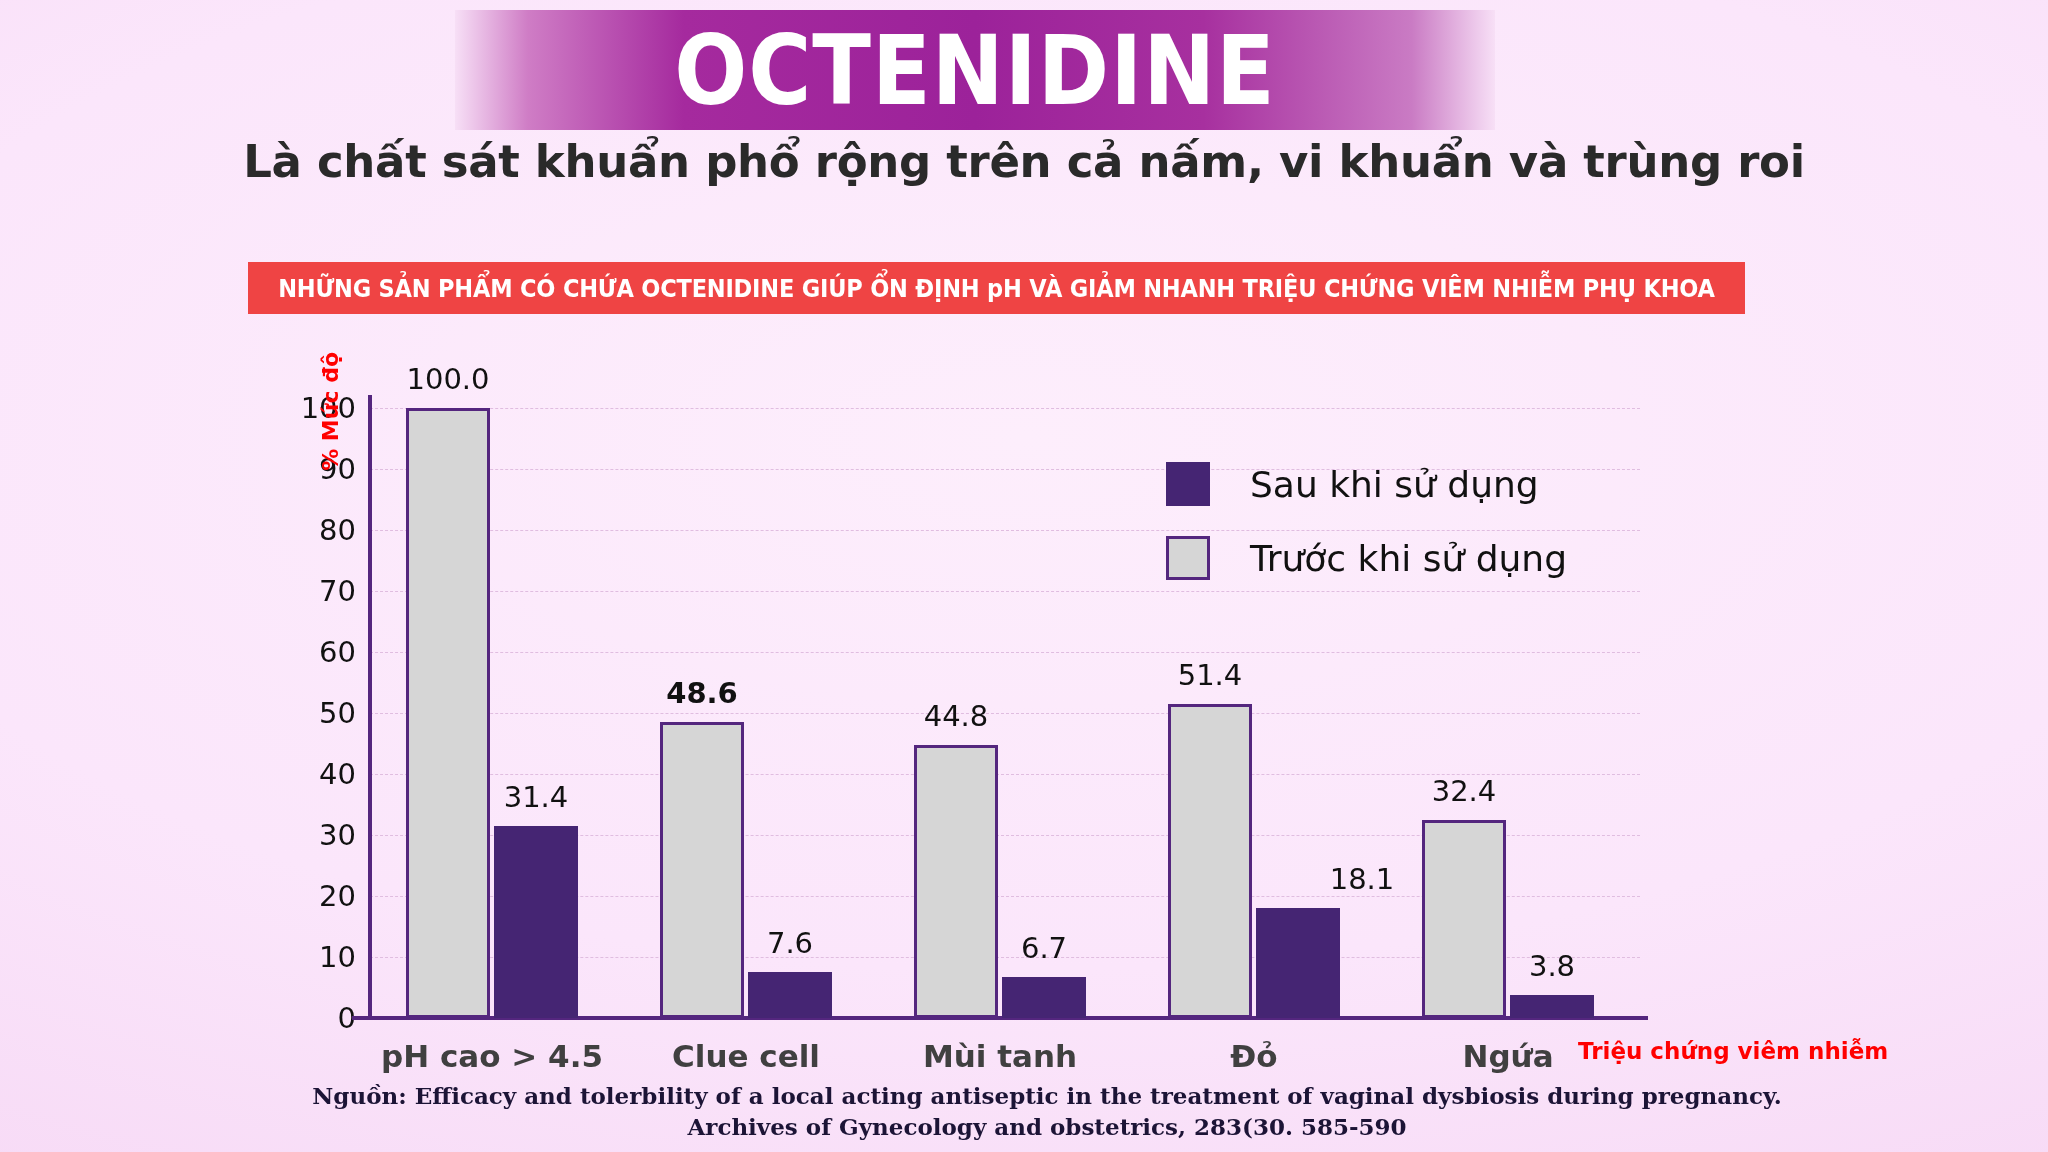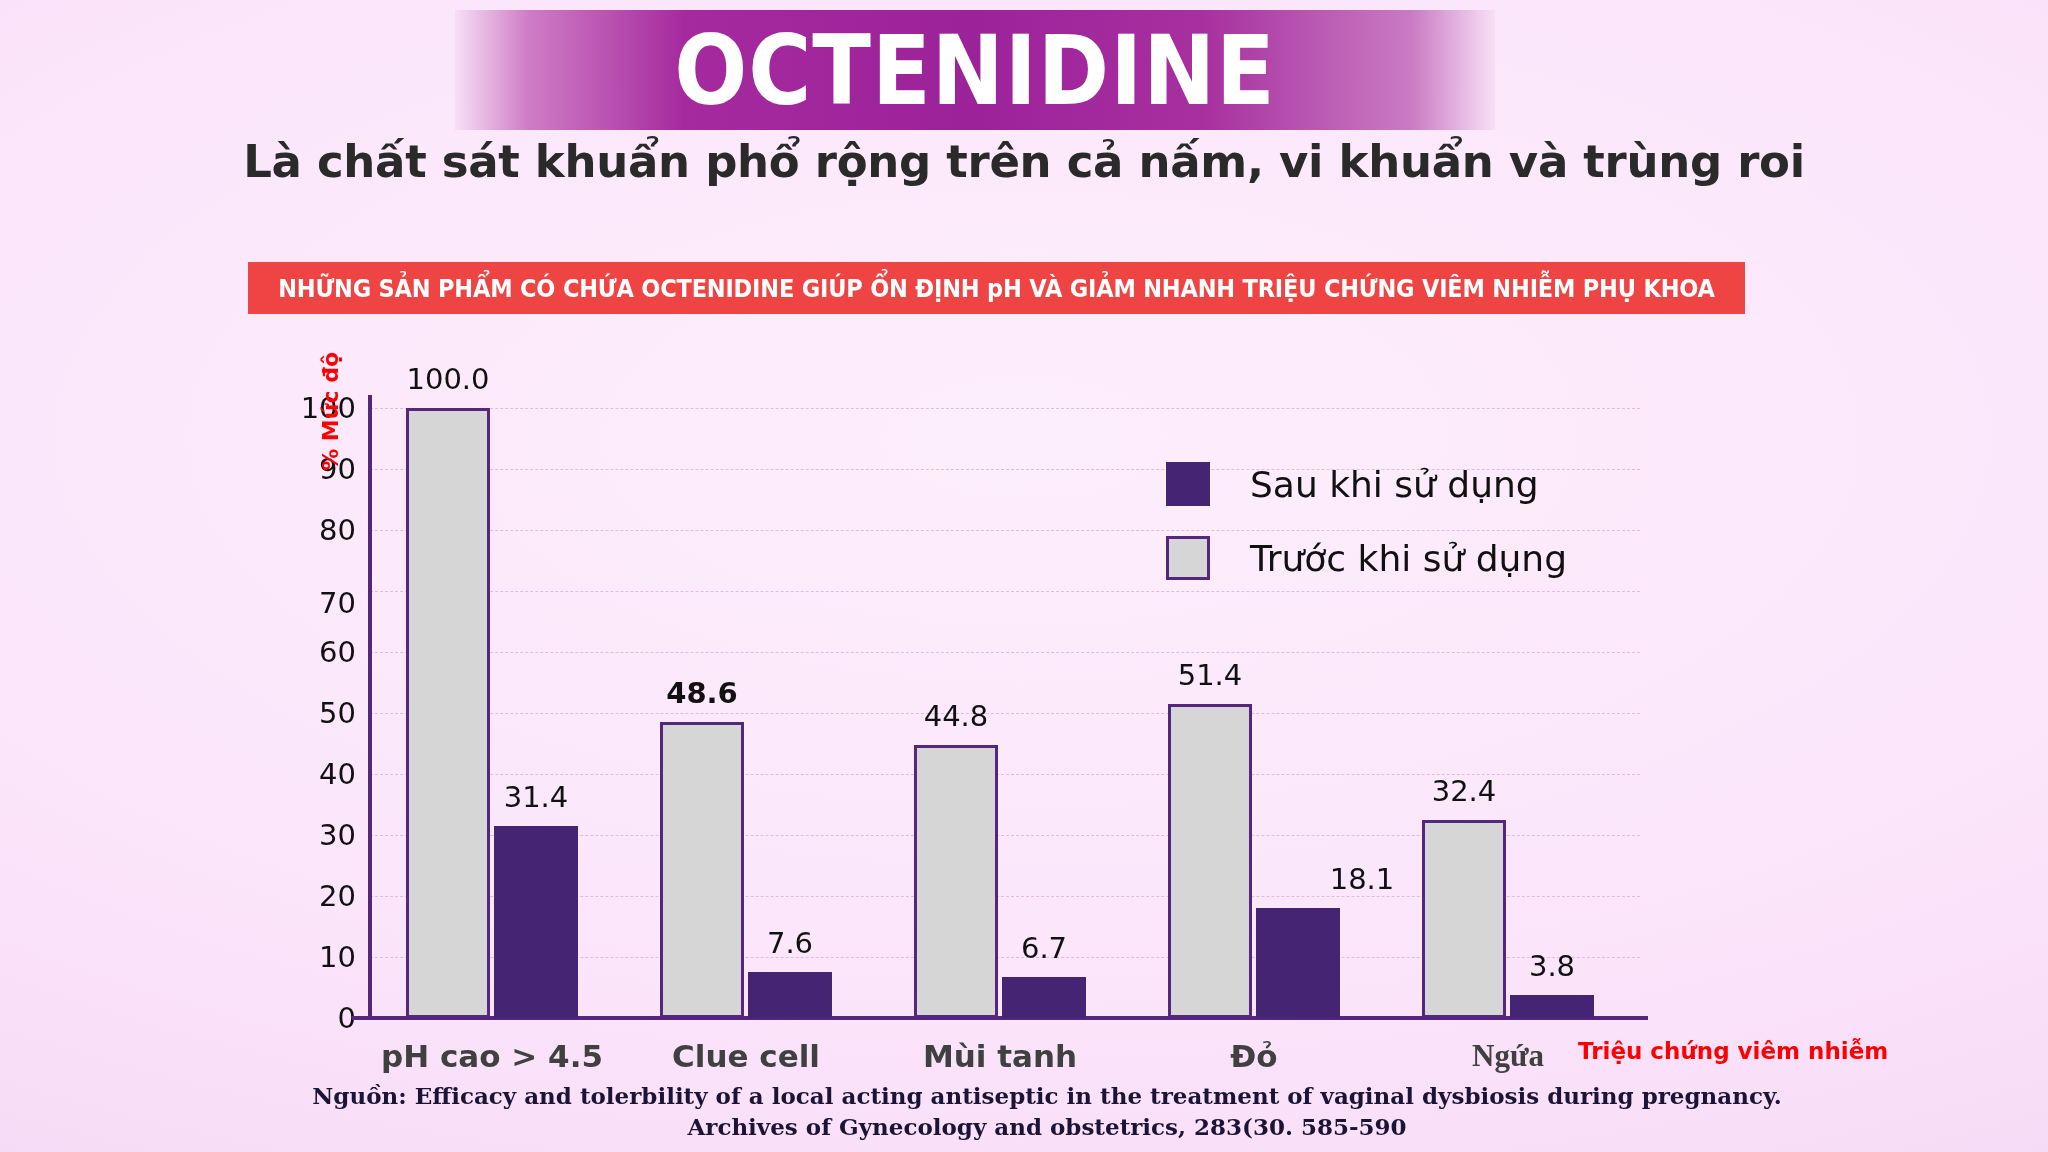--- a/index.html
+++ b/index.html
@@ -218,21 +218,21 @@
       <div class="gridline" style="top: 384px;"></div>
       <div class="gridline" style="top: 445px;"></div>
       <div class="gridline" style="top: 506px;"></div>
       <div class="gridline" style="top: 567px;"></div>
     </div>
 
   <div id="ytick-wrap">
       <div class="ytick" style="top: 408px;">100</div>
       <div class="ytick" style="top: 469px;">90</div>
       <div class="ytick" style="top: 530px;">80</div>
-      <div class="ytick" style="top: 591px; margin-top: 12px;">70</div>
+      <div class="ytick" style="top: 591px;">70</div>
       <div class="ytick" style="top: 652px;">60</div>
       <div class="ytick" style="top: 713px;">50</div>
       <div class="ytick" style="top: 774px;">40</div>
       <div class="ytick" style="top: 835px;">30</div>
       <div class="ytick" style="top: 896px;">20</div>
       <div class="ytick" style="top: 957px;">10</div>
       <div class="ytick" style="top: 1018px;">0</div>
     </div>
 
   <div id="y-axis-line"></div>
@@ -269,19 +269,19 @@
     <div class="cat-label" style="left: 1000px;">Mùi tanh</div>
     <div class="bar before" style="left: 1168px; width: 84px; height: 313.54px; bottom: 134px;"></div>
     <div class="bar-label" style="left: 1210px; top: 658.46px;">51.4</div>
     <div class="bar after" style="left: 1256px; width: 84px; height: 110.41px; bottom: 134px;"></div>
     <div class="bar-label" style="left: 1362px; top: 861.59px;">18.1</div>
     <div class="cat-label" style="left: 1254px;">Đỏ</div>
     <div class="bar before" style="left: 1422px; width: 84px; height: 197.64px; bottom: 134px;"></div>
     <div class="bar-label" style="left: 1464px; top: 774.36px;">32.4</div>
     <div class="bar after" style="left: 1510px; width: 84px; height: 23.18px; bottom: 134px;"></div>
     <div class="bar-label" style="left: 1552px; top: 948.82px;">3.8</div>
-    <div class="cat-label" style="left: 1508px; font-family: Liberation Serif, serif;">Ngứa</div>
+    <div class="cat-label" style="left: 1508px;">Ngứa</div>
   </div>
 
 <div id="source">
   <div>Nguồn: Efficacy and tolerbility of a local acting antiseptic in the treatment of vaginal dysbiosis during pregnancy.</div>
   <div>Archives of Gynecology and obstetrics, 283(30. 585-590</div>
 </div>
 
 </body></html>

